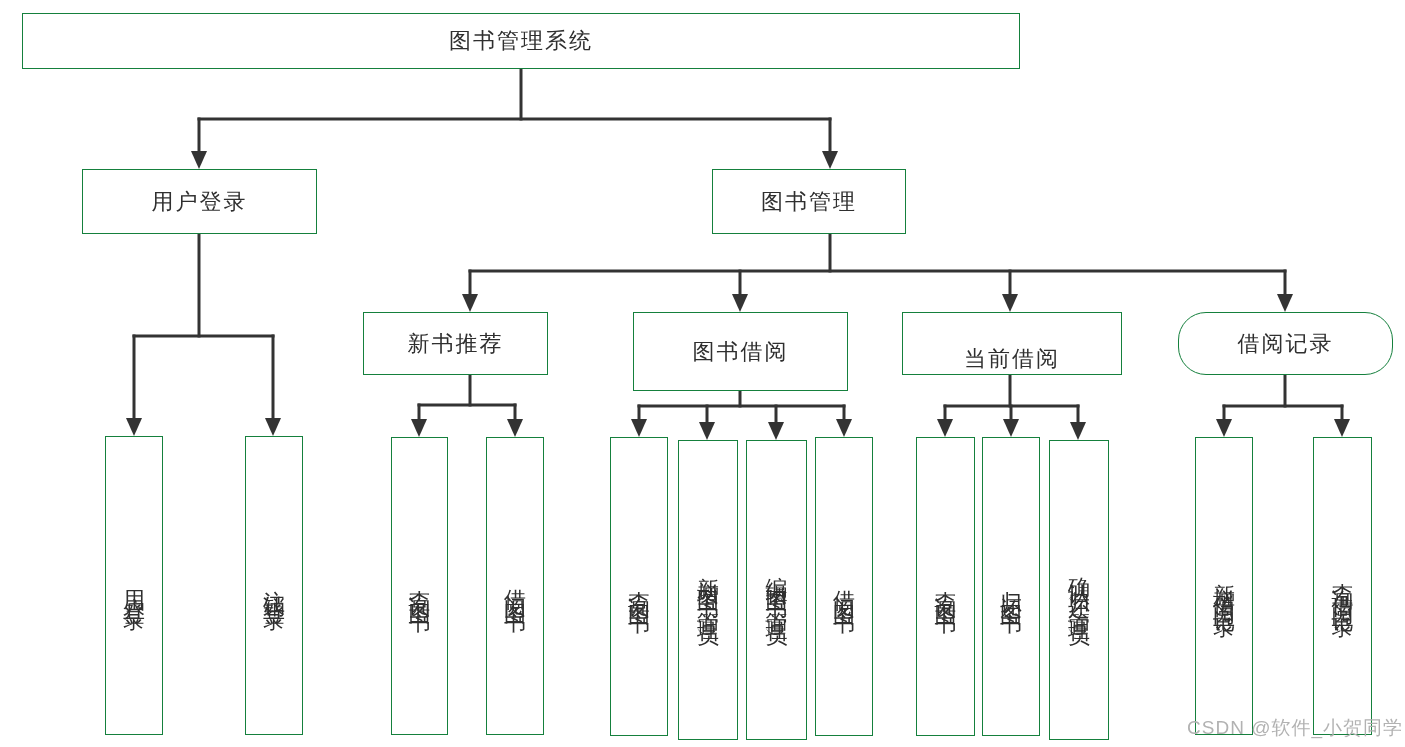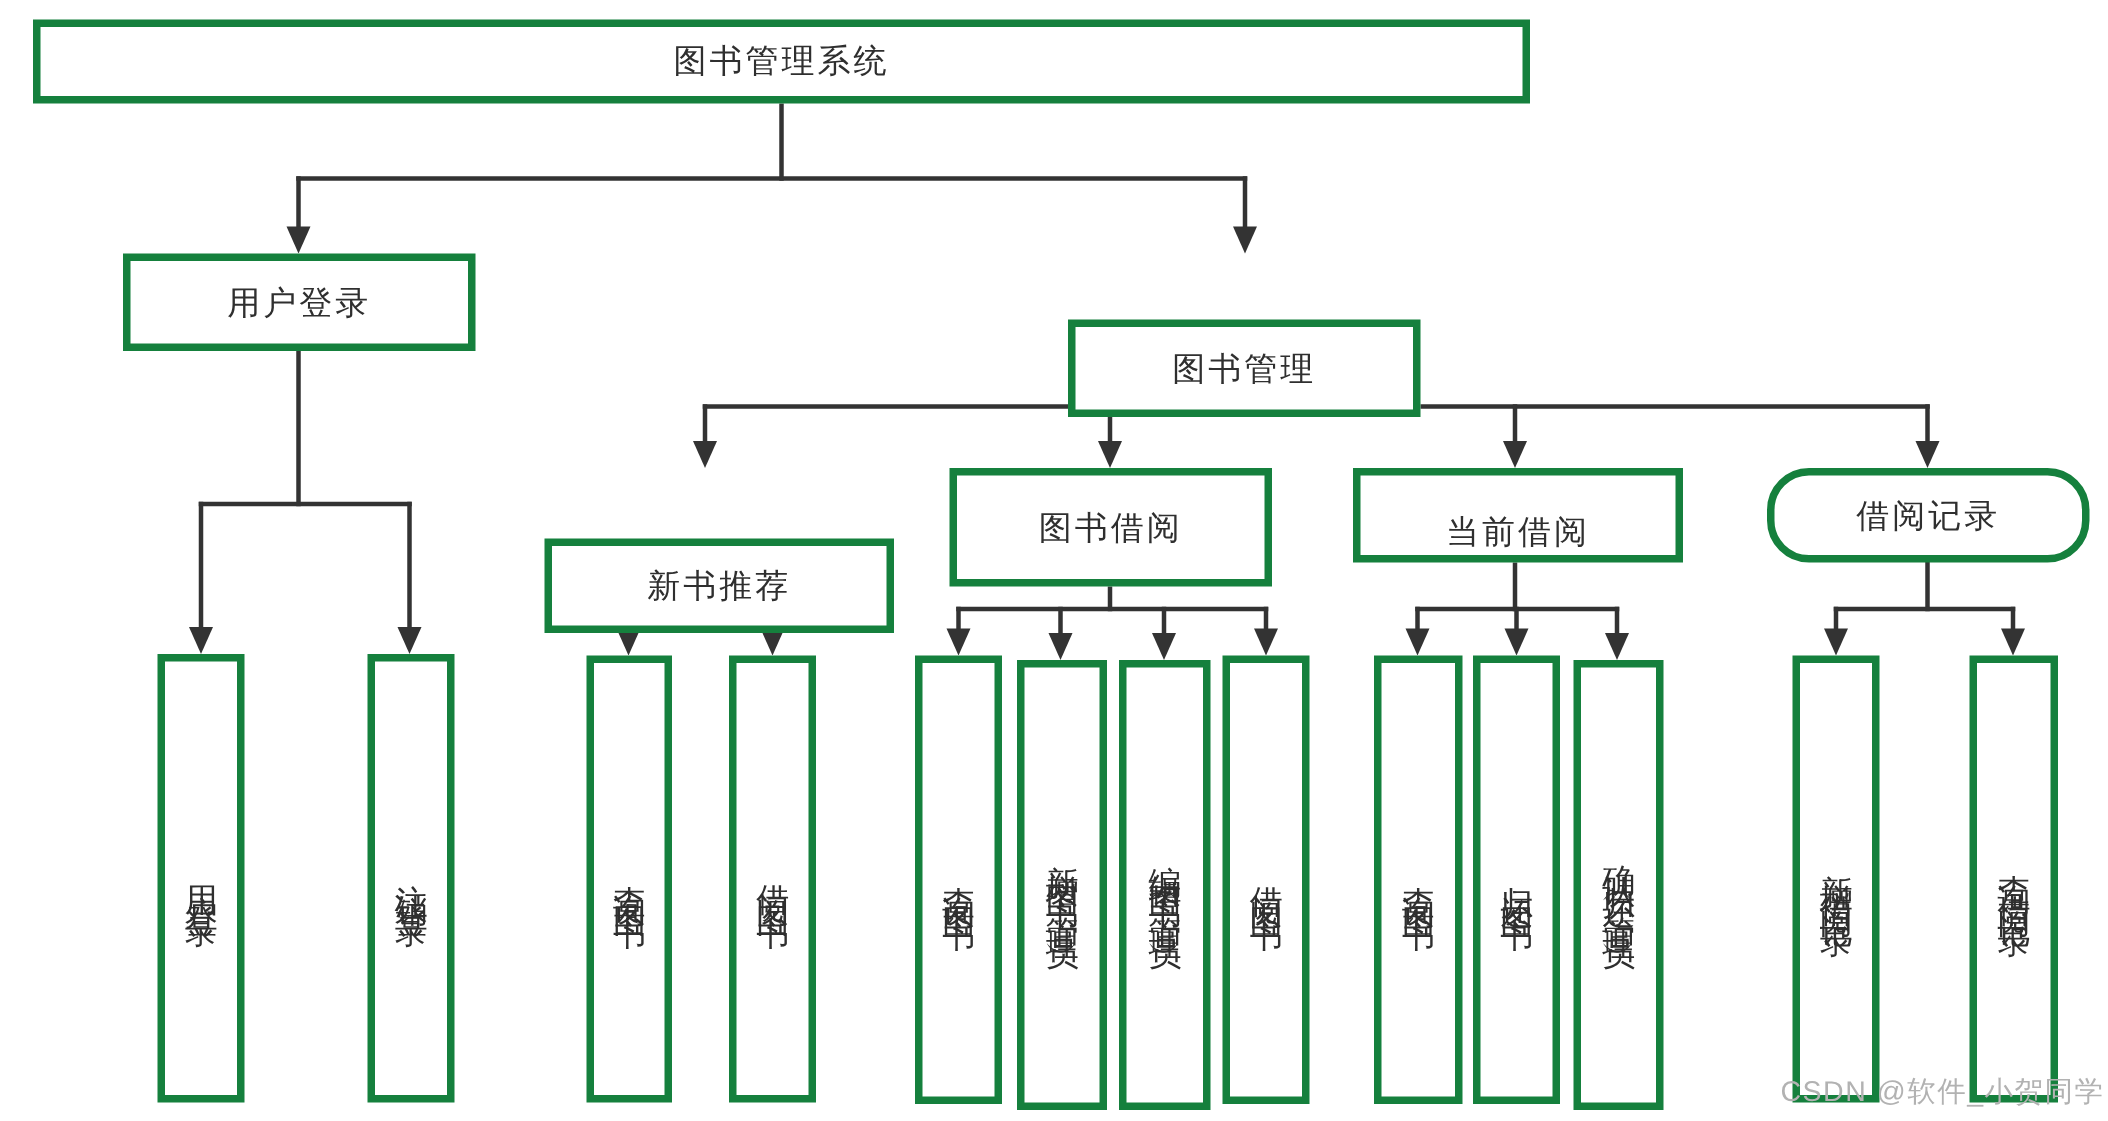--- a/index.html
+++ b/index.html
@@ -18,21 +18,21 @@
   }
   .wires {
     position: absolute;
     left: 0;
     top: 0;
     pointer-events: none;
   }
   .box {
     position: absolute;
     box-sizing: border-box;
-    border: 5px solid #15803d;
+    border: 1px solid #15803d;
     background: #ffffff;
     display: flex;
     align-items: center;
     justify-content: center;
     color: #2f2f2f;
   }
   .hlabel {
     font-size: 22px;
     letter-spacing: 2px;
     white-space: nowrap;
@@ -127,25 +127,25 @@
     </g>
   </svg>
 
   <div class="box" style="left:22px; top:13px; width:998px; height:56px;">
     <span class="hlabel">图书管理系统</span>
   </div>
 
   <div class="box" style="left:82px; top:169px; width:235px; height:65px;">
     <span class="hlabel">用户登录</span>
   </div>
-  <div class="box" style="left:712px; top:169px; width:235px; height:65px;margin-top:44px;">
+  <div class="box" style="left:712px; top:169px; width:194px; height:65px;">
     <span class="hlabel">图书管理</span>
   </div>
 
-  <div class="box" style="left:363px; top:312px; width:233px; height:63px;margin-top:47px;">
+  <div class="box" style="left:363px; top:312px; width:185px; height:63px;">
     <span class="hlabel">新书推荐</span>
   </div>
   <div class="box" style="left:633px; top:312px; width:215px; height:79px;">
     <span class="hlabel">图书借阅</span>
   </div>
   <div class="box" style="left:902px; top:312px; width:220px; height:63px;align-items:flex-end;">
     <span class="hlabel">当前借阅</span>
   </div>
   <div class="box" style="left:1178px; top:312px; width:215px; height:63px;border-radius:28px;">
     <span class="hlabel">借阅记录</span>

